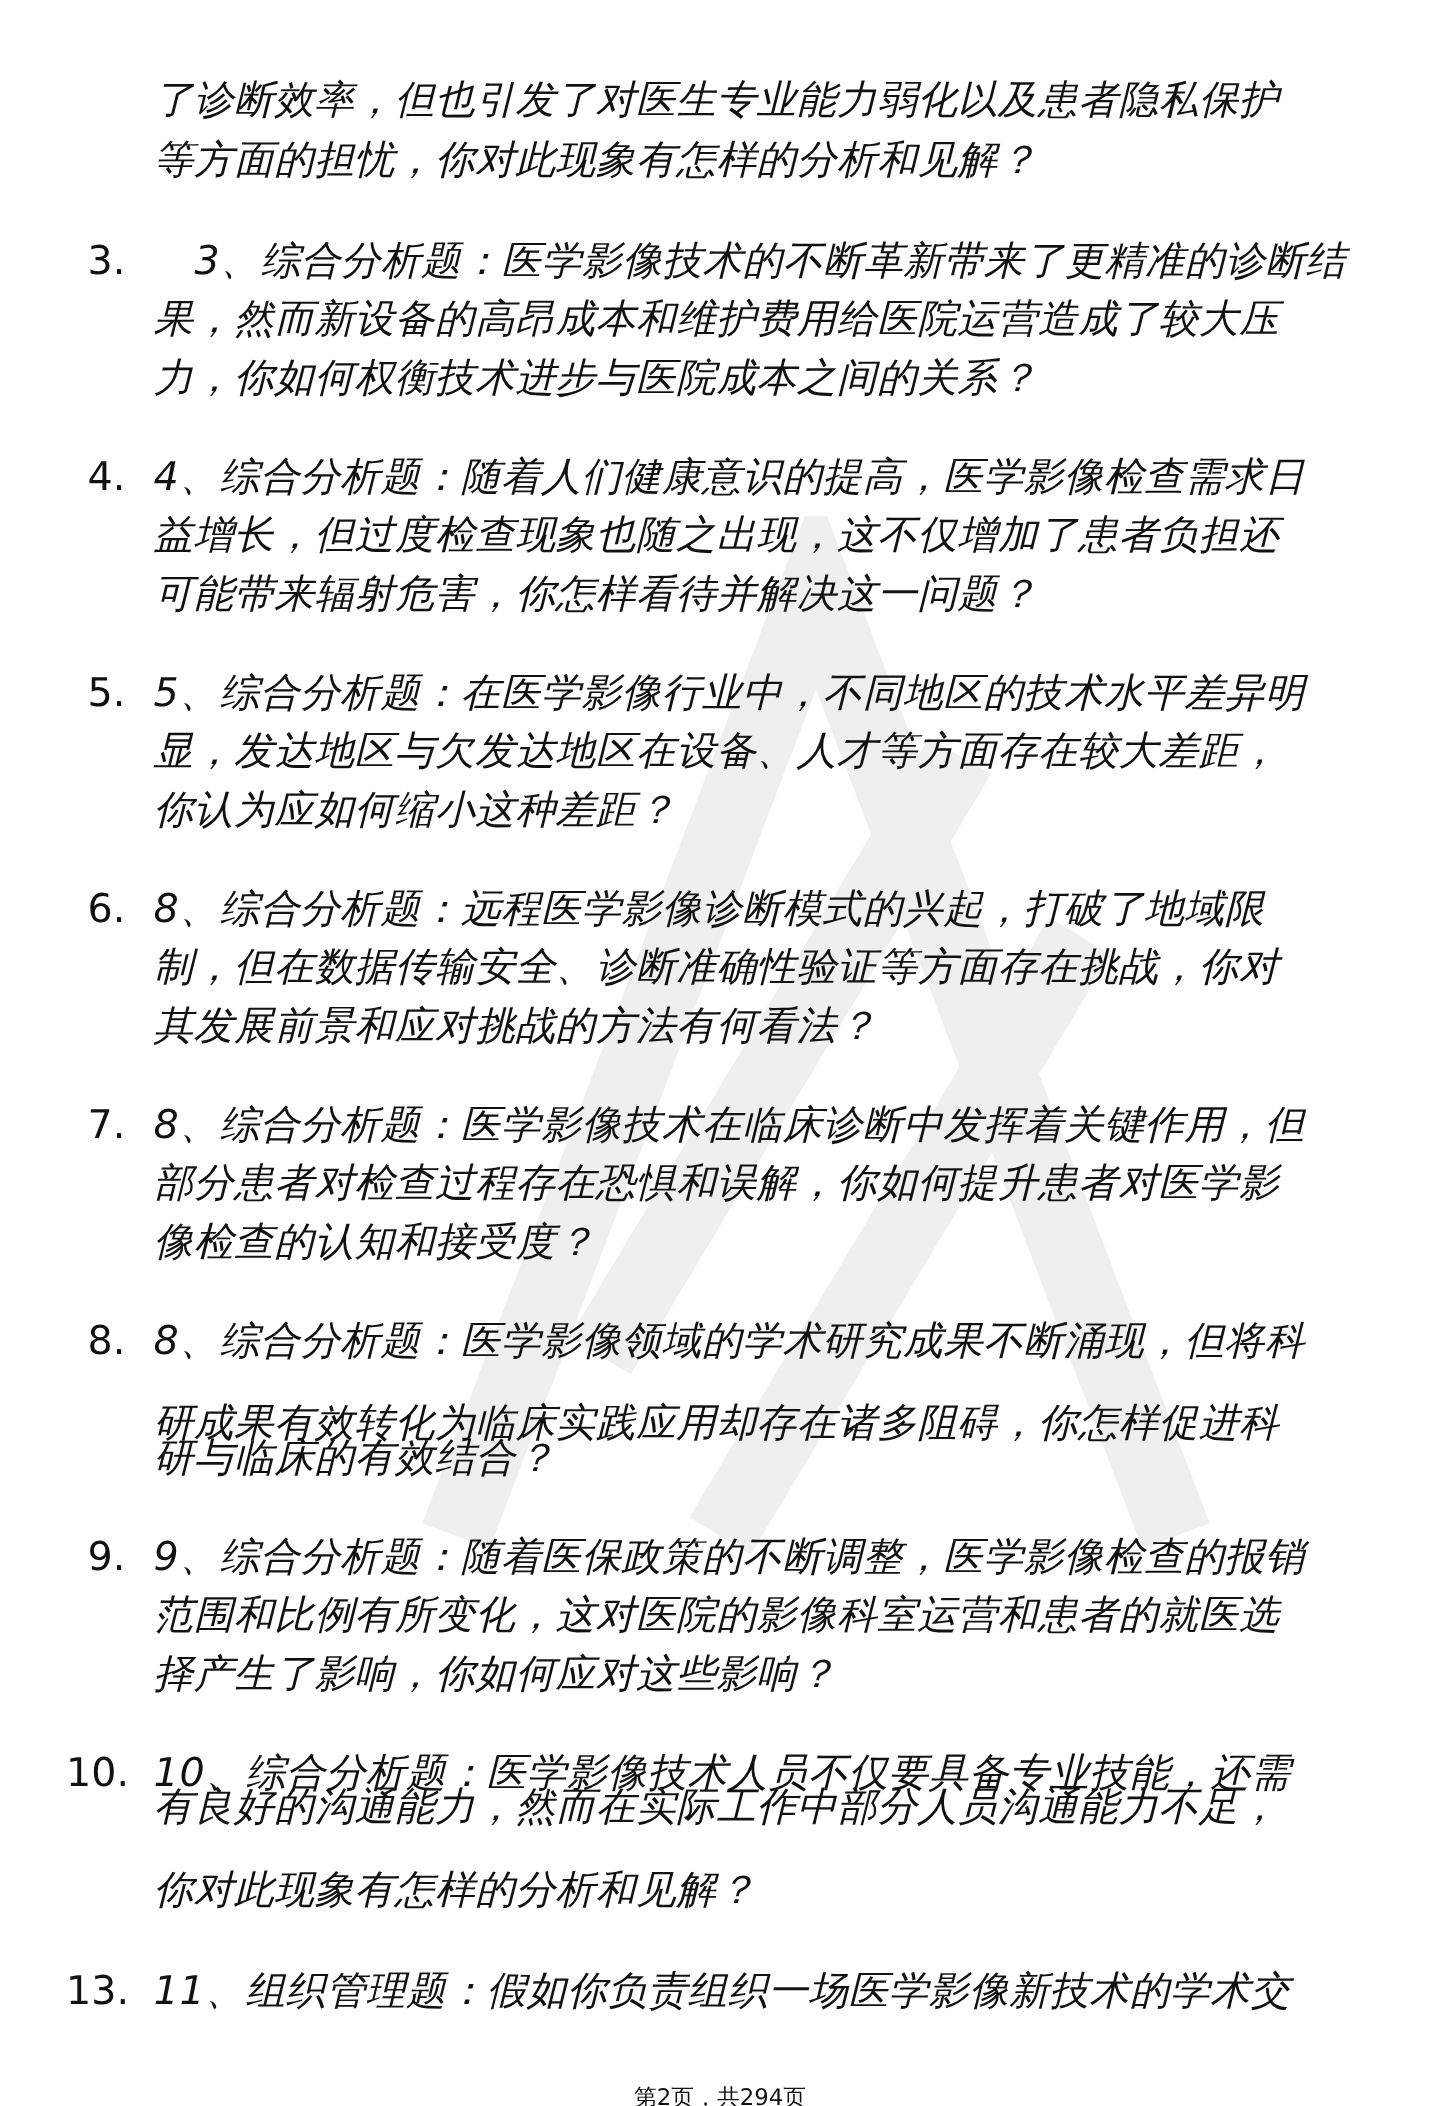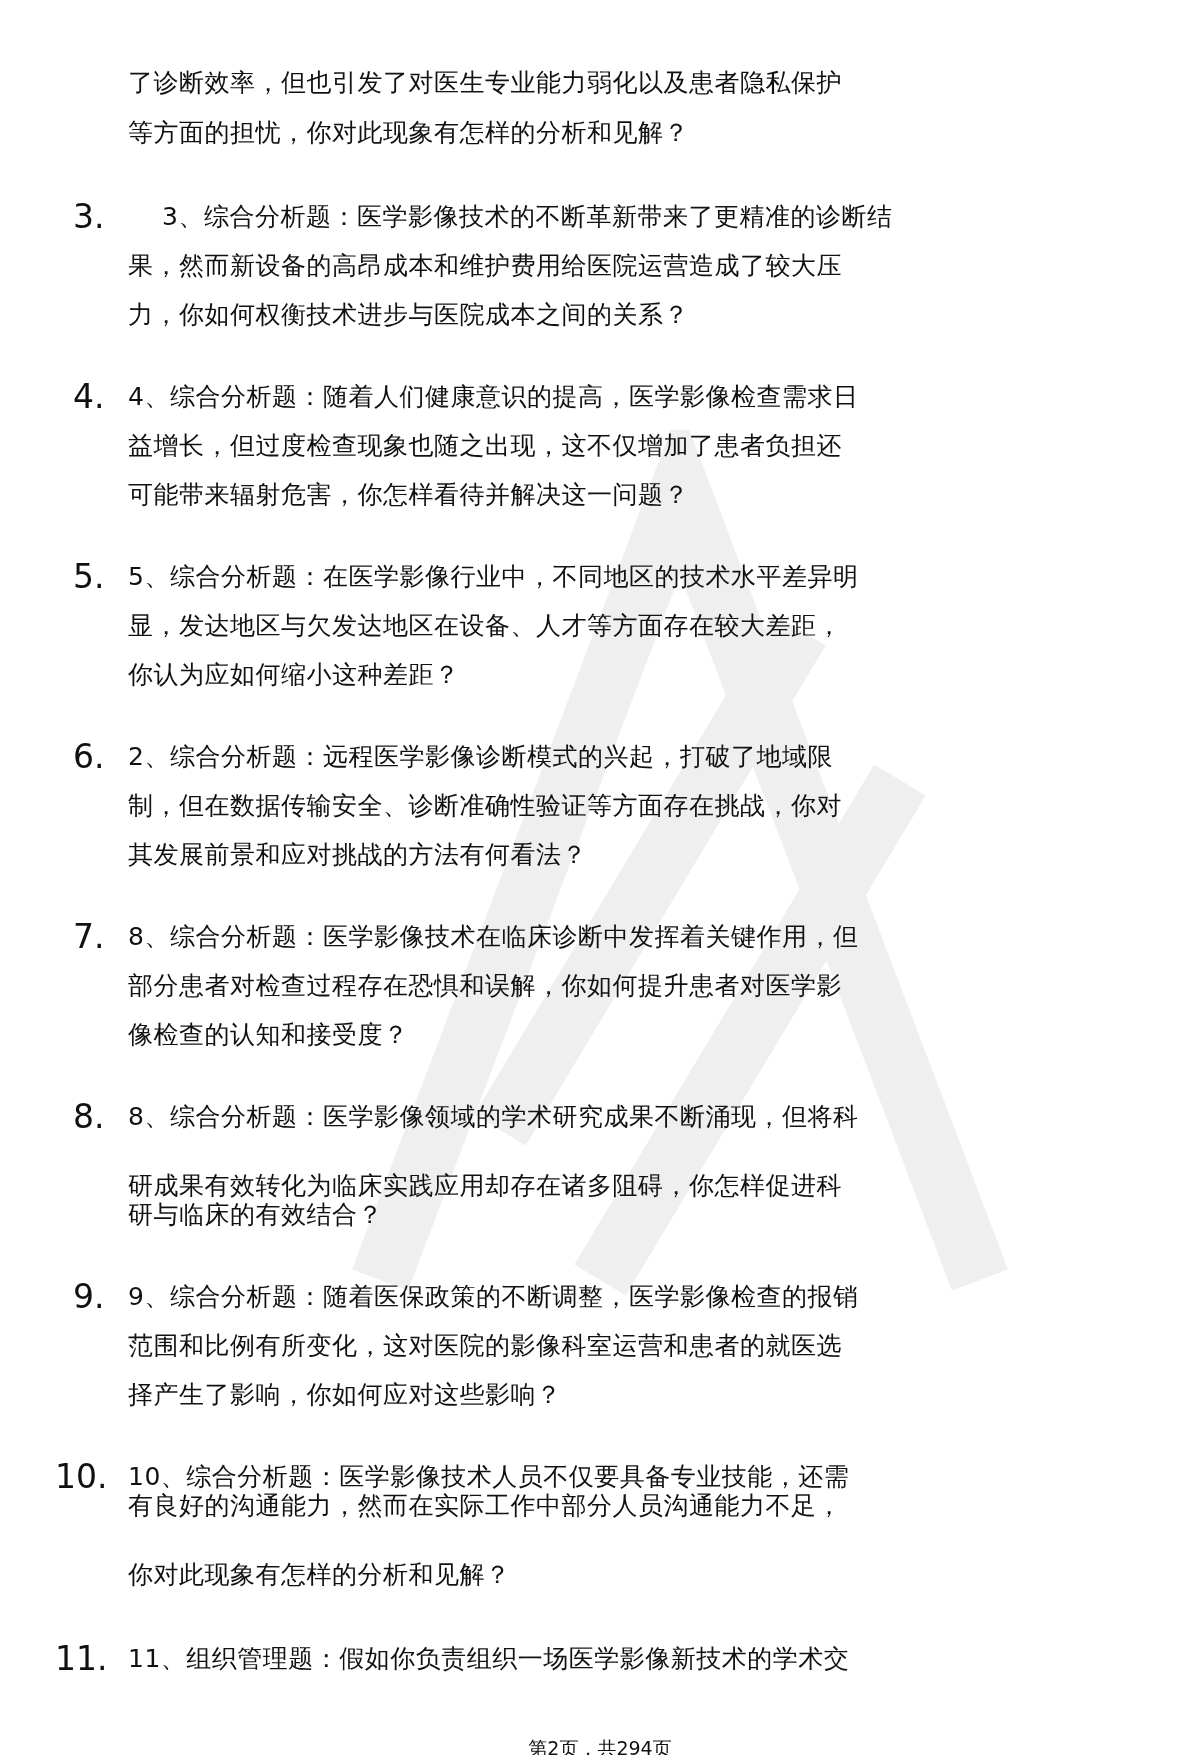--- a/index.html
+++ b/index.html
@@ -1,19 +1,19 @@
 <!DOCTYPE html>
 <html><head>
 <meta charset="utf-8">
 <style>
   html,body{margin:0;padding:0;background:#ffffff;}
   body{width:1200px;height:1755px;position:relative;overflow:hidden;
        font-family:"DejaVu Sans","Liberation Sans",sans-serif;color:#111;}
   .watermark{position:absolute;left:300px;top:430px;width:760px;height:900px;pointer-events:none;opacity:0.06;}
-  .line{position:absolute;left:128px;font-size:25px;line-height:49px;white-space:nowrap;letter-spacing:0.5px;}
+  .line{position:absolute;left:128px;font-size:33px;line-height:49px;white-space:nowrap;letter-spacing:0.5px;font-style:italic;}
   .num{position:absolute;font-size:33px;line-height:49px;white-space:nowrap;}
   .footer{position:absolute;left:0;width:1200px;text-align:center;font-size:19px;top:1728px;line-height:40px;}
 </style>
 </head>
 <body>
 
 <svg class="watermark" viewBox="0 0 760 900">
   <g fill="none" stroke="#000" stroke-width="60">
     <path d="M80 850 L380 60 L680 850"></path>
     <path d="M200 700 L500 200"></path>
@@ -40,21 +40,21 @@
       <div class="line" style="top: 470px;">可能带来辐射危害，你怎样看待并解决这一问题？</div>
     </div>
     <div>
       <div class="num" style="top: 552px; left: 73px;">5.</div>
       <div class="line" style="top: 552px;">5、综合分析题：在医学影像行业中，不同地区的技术水平差异明</div>
       <div class="line" style="top: 601px;">显，发达地区与欠发达地区在设备、人才等方面存在较大差距，</div>
       <div class="line" style="top: 650px;">你认为应如何缩小这种差距？</div>
     </div>
     <div>
       <div class="num" style="top: 732px; left: 73px;">6.</div>
-      <div class="line" style="top: 732px;">2、综合分析题：远程医学影像诊断模式的兴起，打破了地域限</div>
+      <div class="line" style="top: 732px;">8、综合分析题：远程医学影像诊断模式的兴起，打破了地域限</div>
       <div class="line" style="top: 781px;">制，但在数据传输安全、诊断准确性验证等方面存在挑战，你对</div>
       <div class="line" style="top: 830px;">其发展前景和应对挑战的方法有何看法？</div>
     </div>
     <div>
       <div class="num" style="top: 912px; left: 73px;">7.</div>
       <div class="line" style="top: 912px;">8、综合分析题：医学影像技术在临床诊断中发挥着关键作用，但</div>
       <div class="line" style="top: 961px;">部分患者对检查过程存在恐惧和误解，你如何提升患者对医学影</div>
       <div class="line" style="top: 1010px;">像检查的认知和接受度？</div>
     </div>
     <div>
@@ -69,18 +69,18 @@
       <div class="line" style="top: 1321px;">范围和比例有所变化，这对医院的影像科室运营和患者的就医选</div>
       <div class="line" style="top: 1370px;">择产生了影响，你如何应对这些影响？</div>
     </div>
     <div>
       <div class="num" style="top: 1452px; left: 55px;">10.</div>
       <div class="line" style="top: 1452px;">10、综合分析题：医学影像技术人员不仅要具备专业技能，还需</div>
       <div class="line" style="top: 1481px;">有良好的沟通能力，然而在实际工作中部分人员沟通能力不足，</div>
       <div class="line" style="top: 1550px;">你对此现象有怎样的分析和见解？</div>
     </div>
     <div>
-      <div class="num" style="top: 1634px; left: 55px;">11.</div>
+      <div class="num" style="top: 1634px; left: 55px;">13.</div>
       <div class="line" style="top: 1634px;">11、组织管理题：假如你负责组织一场医学影像新技术的学术交</div>
     </div>
   </div>
 
 <div class="footer">第2页，共294页</div>
 
 </body></html>

